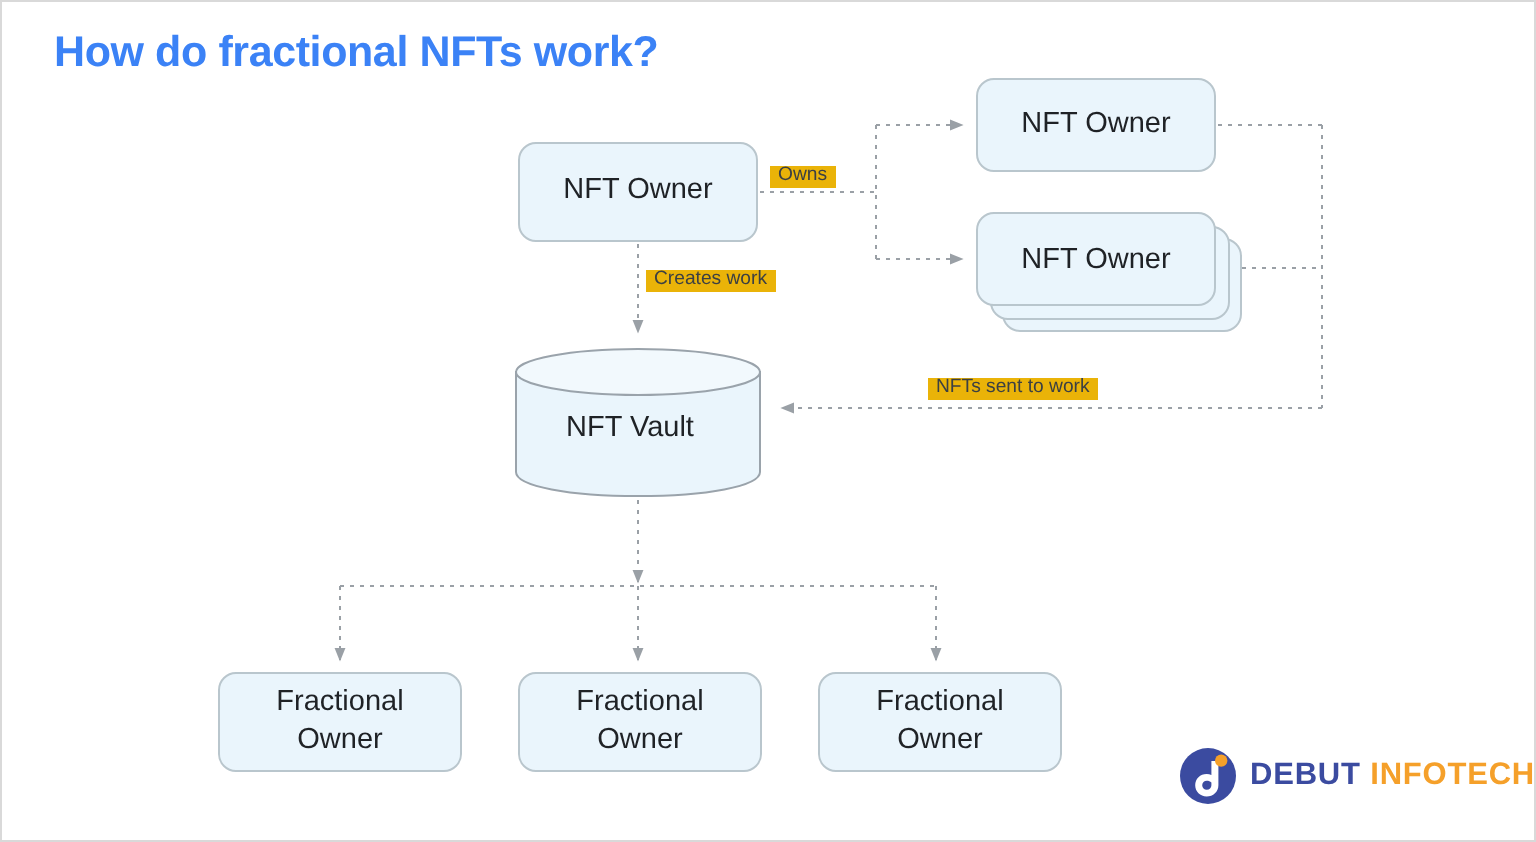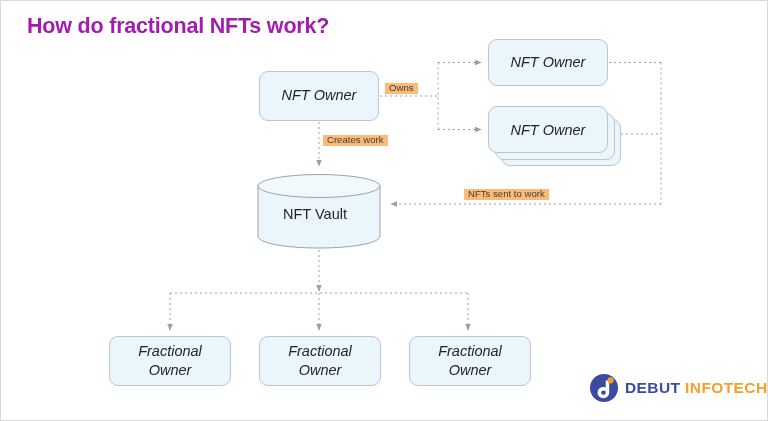--- a/index.html
+++ b/index.html
@@ -21,21 +21,21 @@
     overflow: hidden;
   }
 
   
   #page-title {
     position: absolute;
     left: 26px;
     top: 13px;
     font-size: 21.5px;
     font-weight: bold;
-    color: #a21caf;
+    color: #3b82f6;
     letter-spacing: -0.2px;
     white-space: nowrap;
   }
 
   
   #connectors {
     position: absolute;
     left: 0;
     top: 0;
     width: 768px;
@@ -54,21 +54,20 @@
     justify-content: center;
     text-align: center;
     color: #1f2226;
     font-size: 14.5px;
     line-height: 1.32;
     z-index: 3;
   }
   .node-label {
     display: block;
     padding: 0 6px;
-    font-style: italic;
   }
 
   
   .stack-wrap {
     position: absolute;
     z-index: 3;
   }
   .stack-layer {
     position: absolute;
     background: #eaf5fc;
@@ -115,21 +114,21 @@
     color: #1f2226;
     padding-top: 6px;
     box-sizing: border-box;
   }
 
   
   .edge-label {
     position: absolute;
     font-size: 9.6px;
     color: #3c4043;
-    background: #fdba74;
+    background: #eab308;
     padding: 0 4px;
     white-space: nowrap;
     z-index: 4;
     line-height: 1.1;
   }
 
   
   #logo {
     position: absolute;
     left: 588px;

